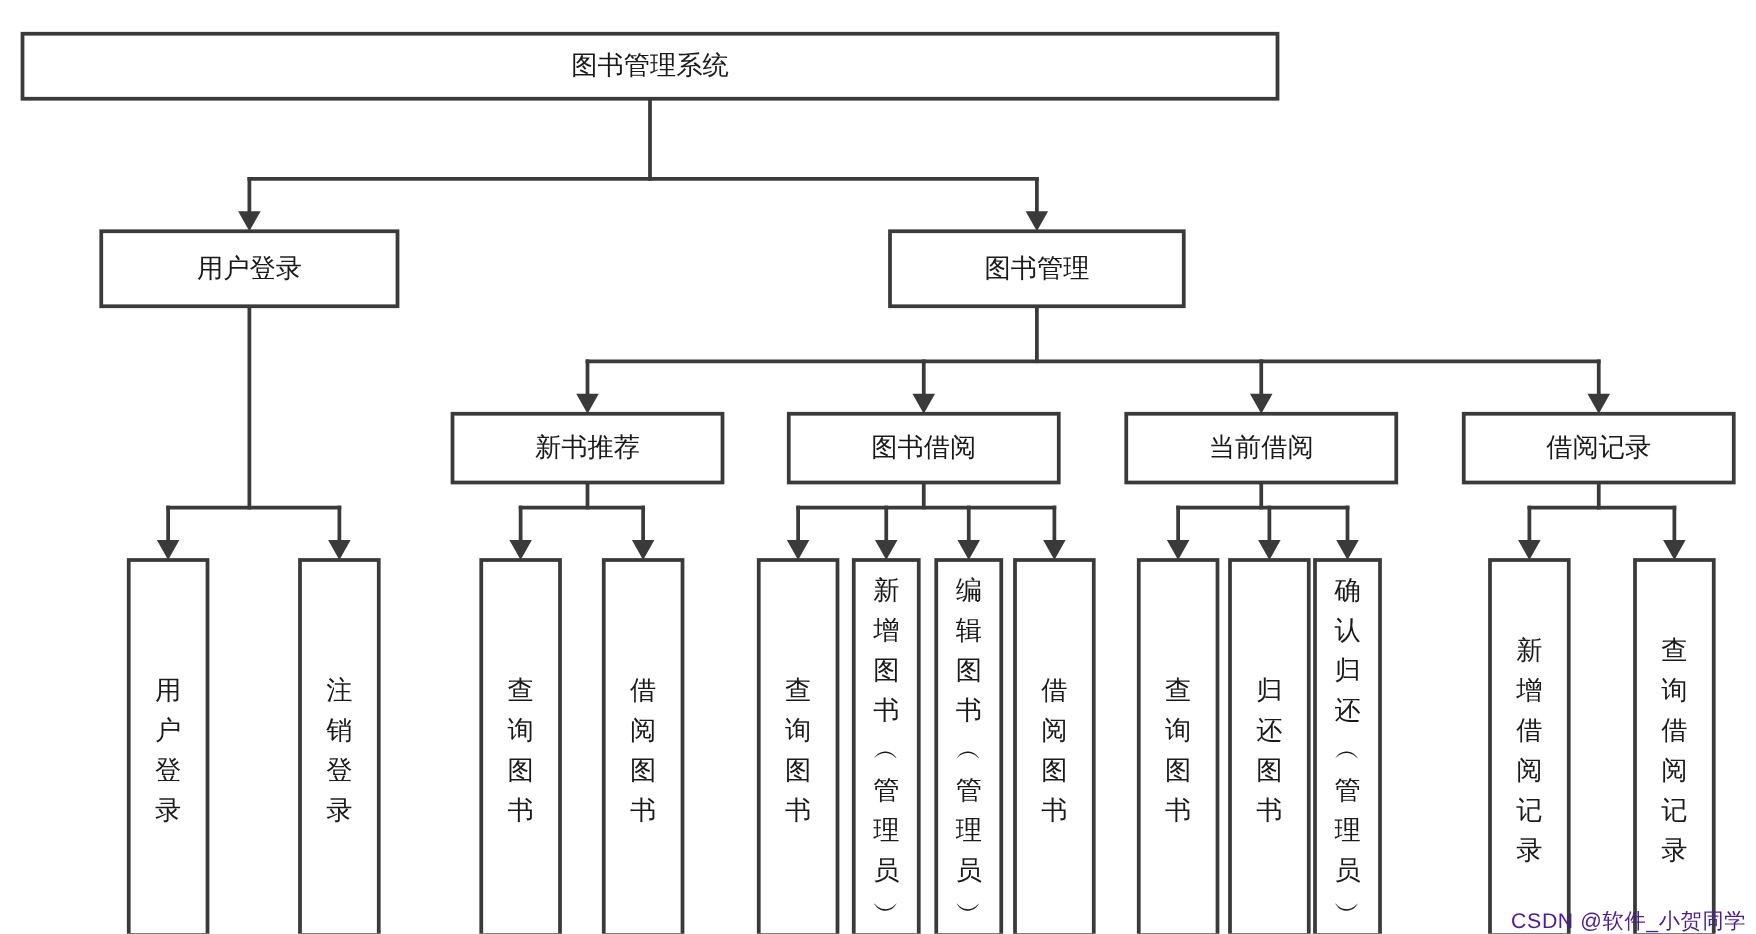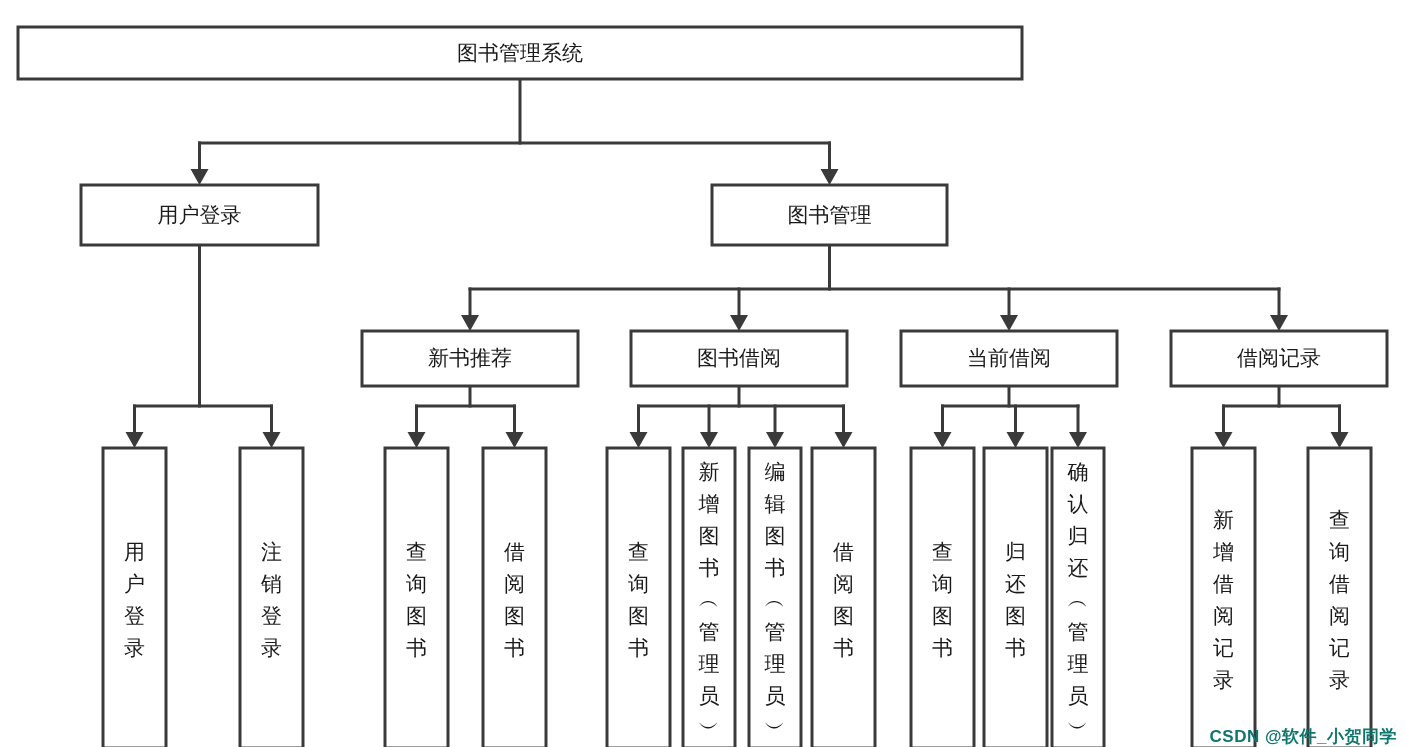--- a/index.html
+++ b/index.html
@@ -53,25 +53,24 @@
     font-size: 21px;
     fill: #1a1a1a;
     text-anchor: middle;
   }
   .watermark {
     position: absolute;
     right: 8px;
     bottom: 4px;
     font-family: "Liberation Sans", "DejaVu Sans", sans-serif;
     font-size: 17px;
-    color: #0f766e;
+    color: #4c1d95;
     white-space: nowrap;
     letter-spacing: 0.5px;
     user-select: none;
-    font-weight: bold;
   }
 </style>
 </head>
 <body>
 
 <div id="diagram-root">
   <svg class="tree" viewBox="0 0 1405 747">
     <g id="edges-layer">
         <path d="M520,66 L520,130" class="connector"></path>
         <path d="M199.5,130 L829.5,130" class="connector"></path>

